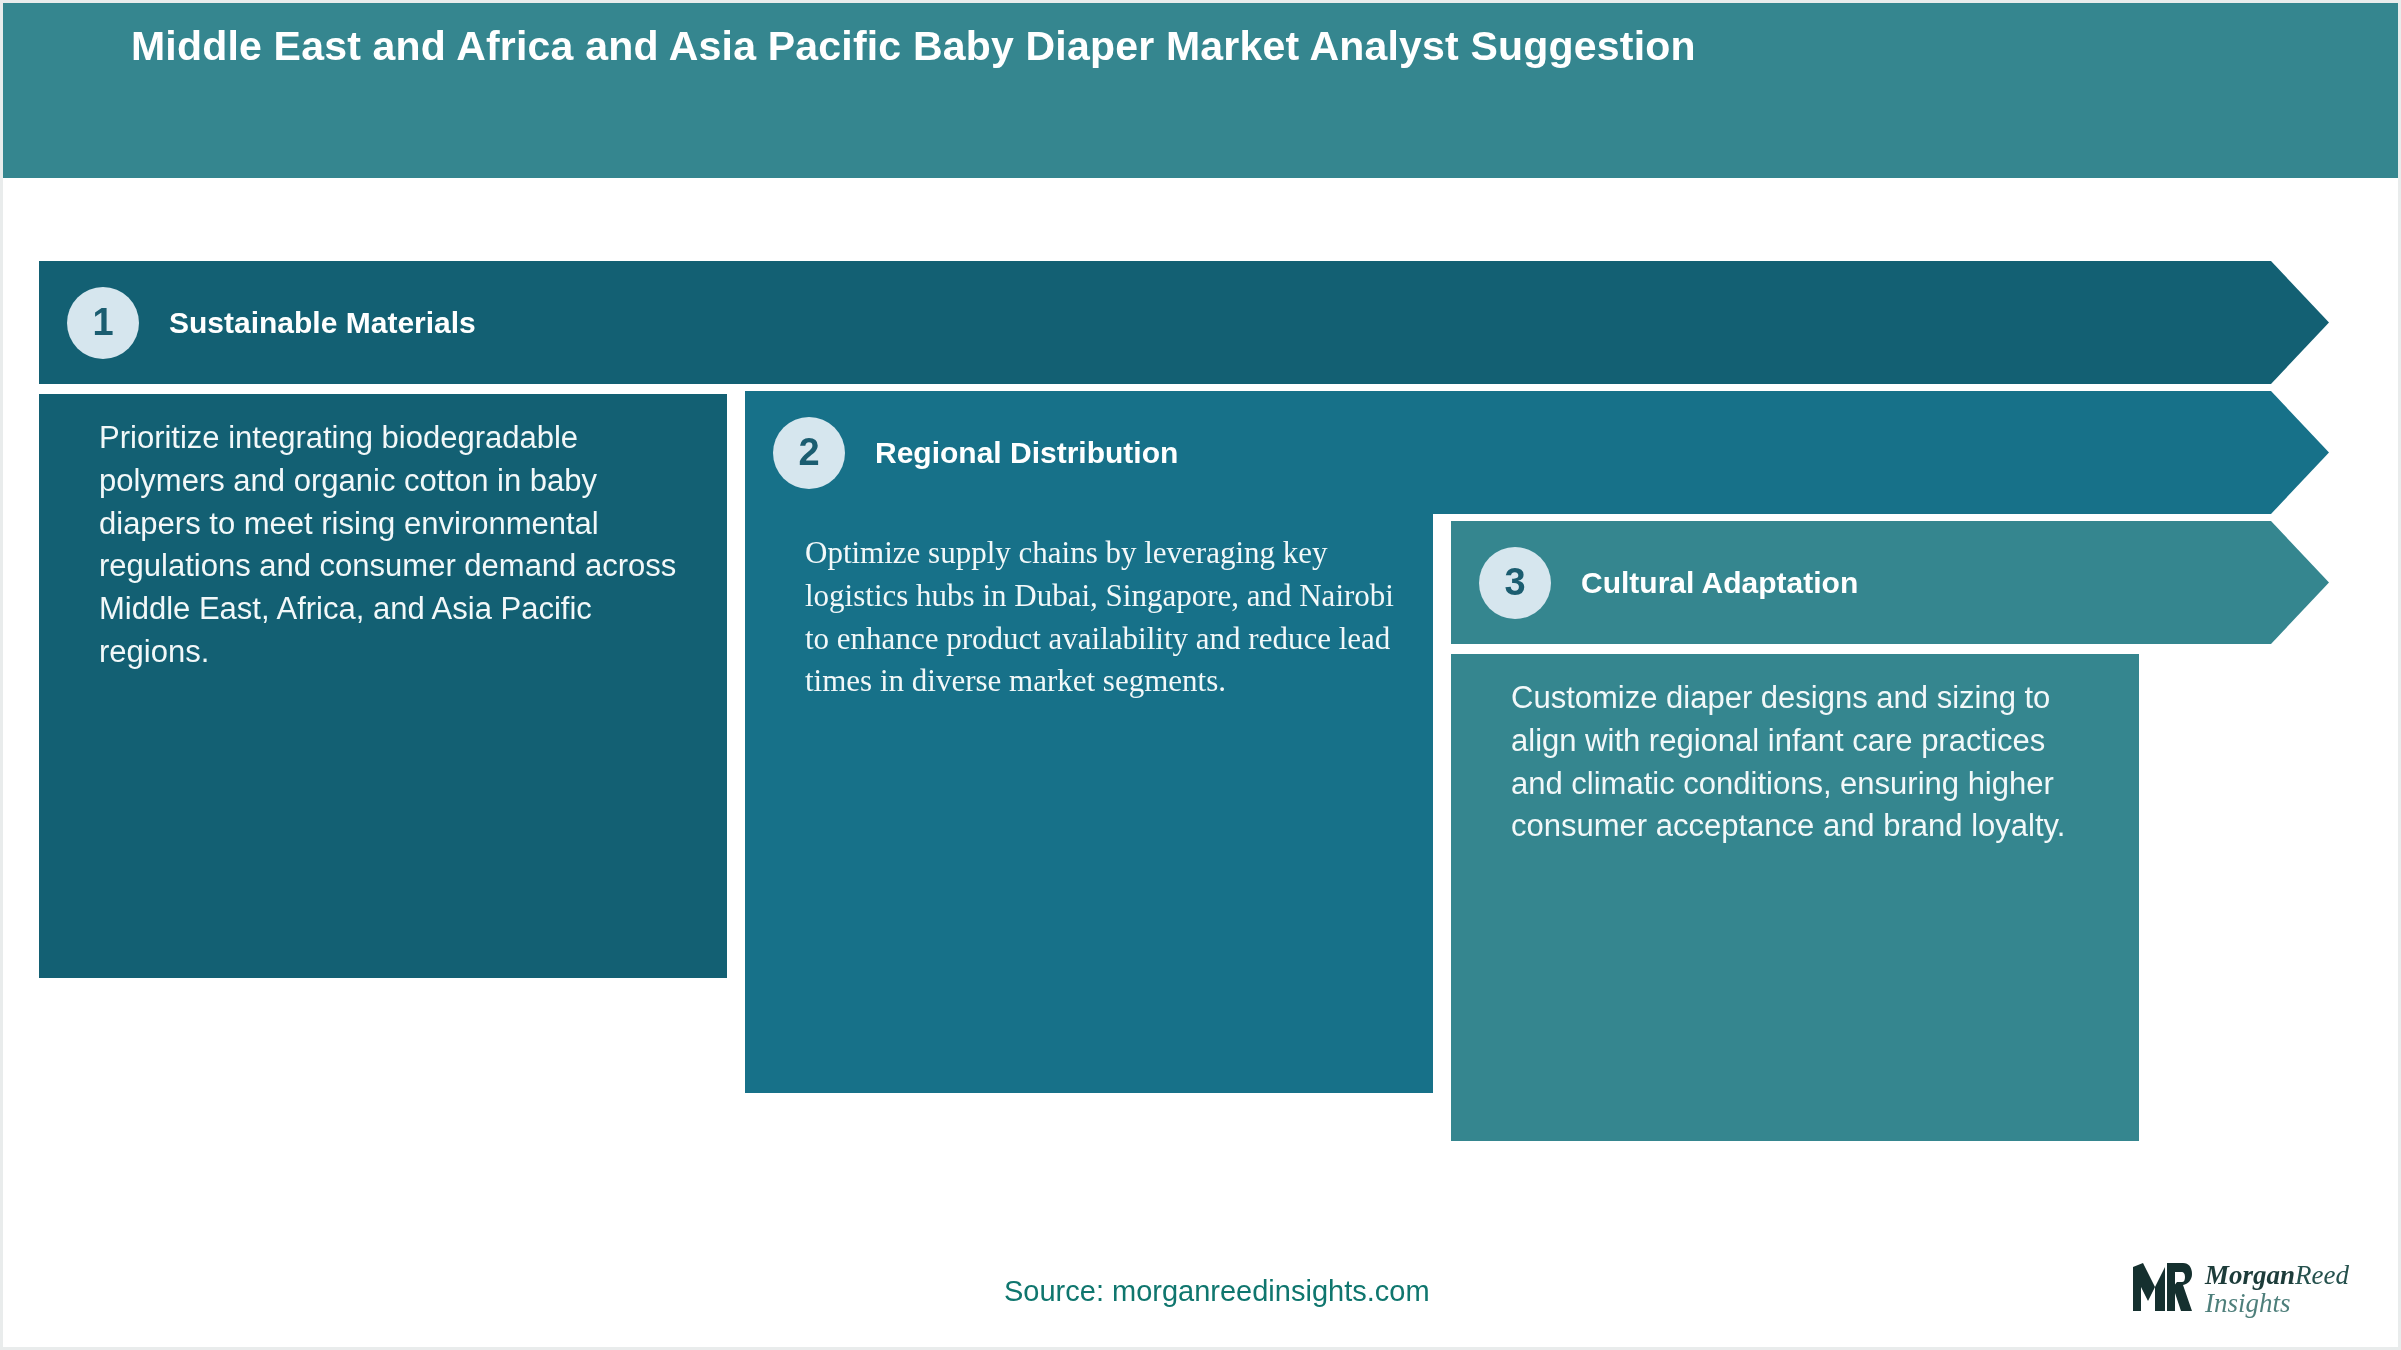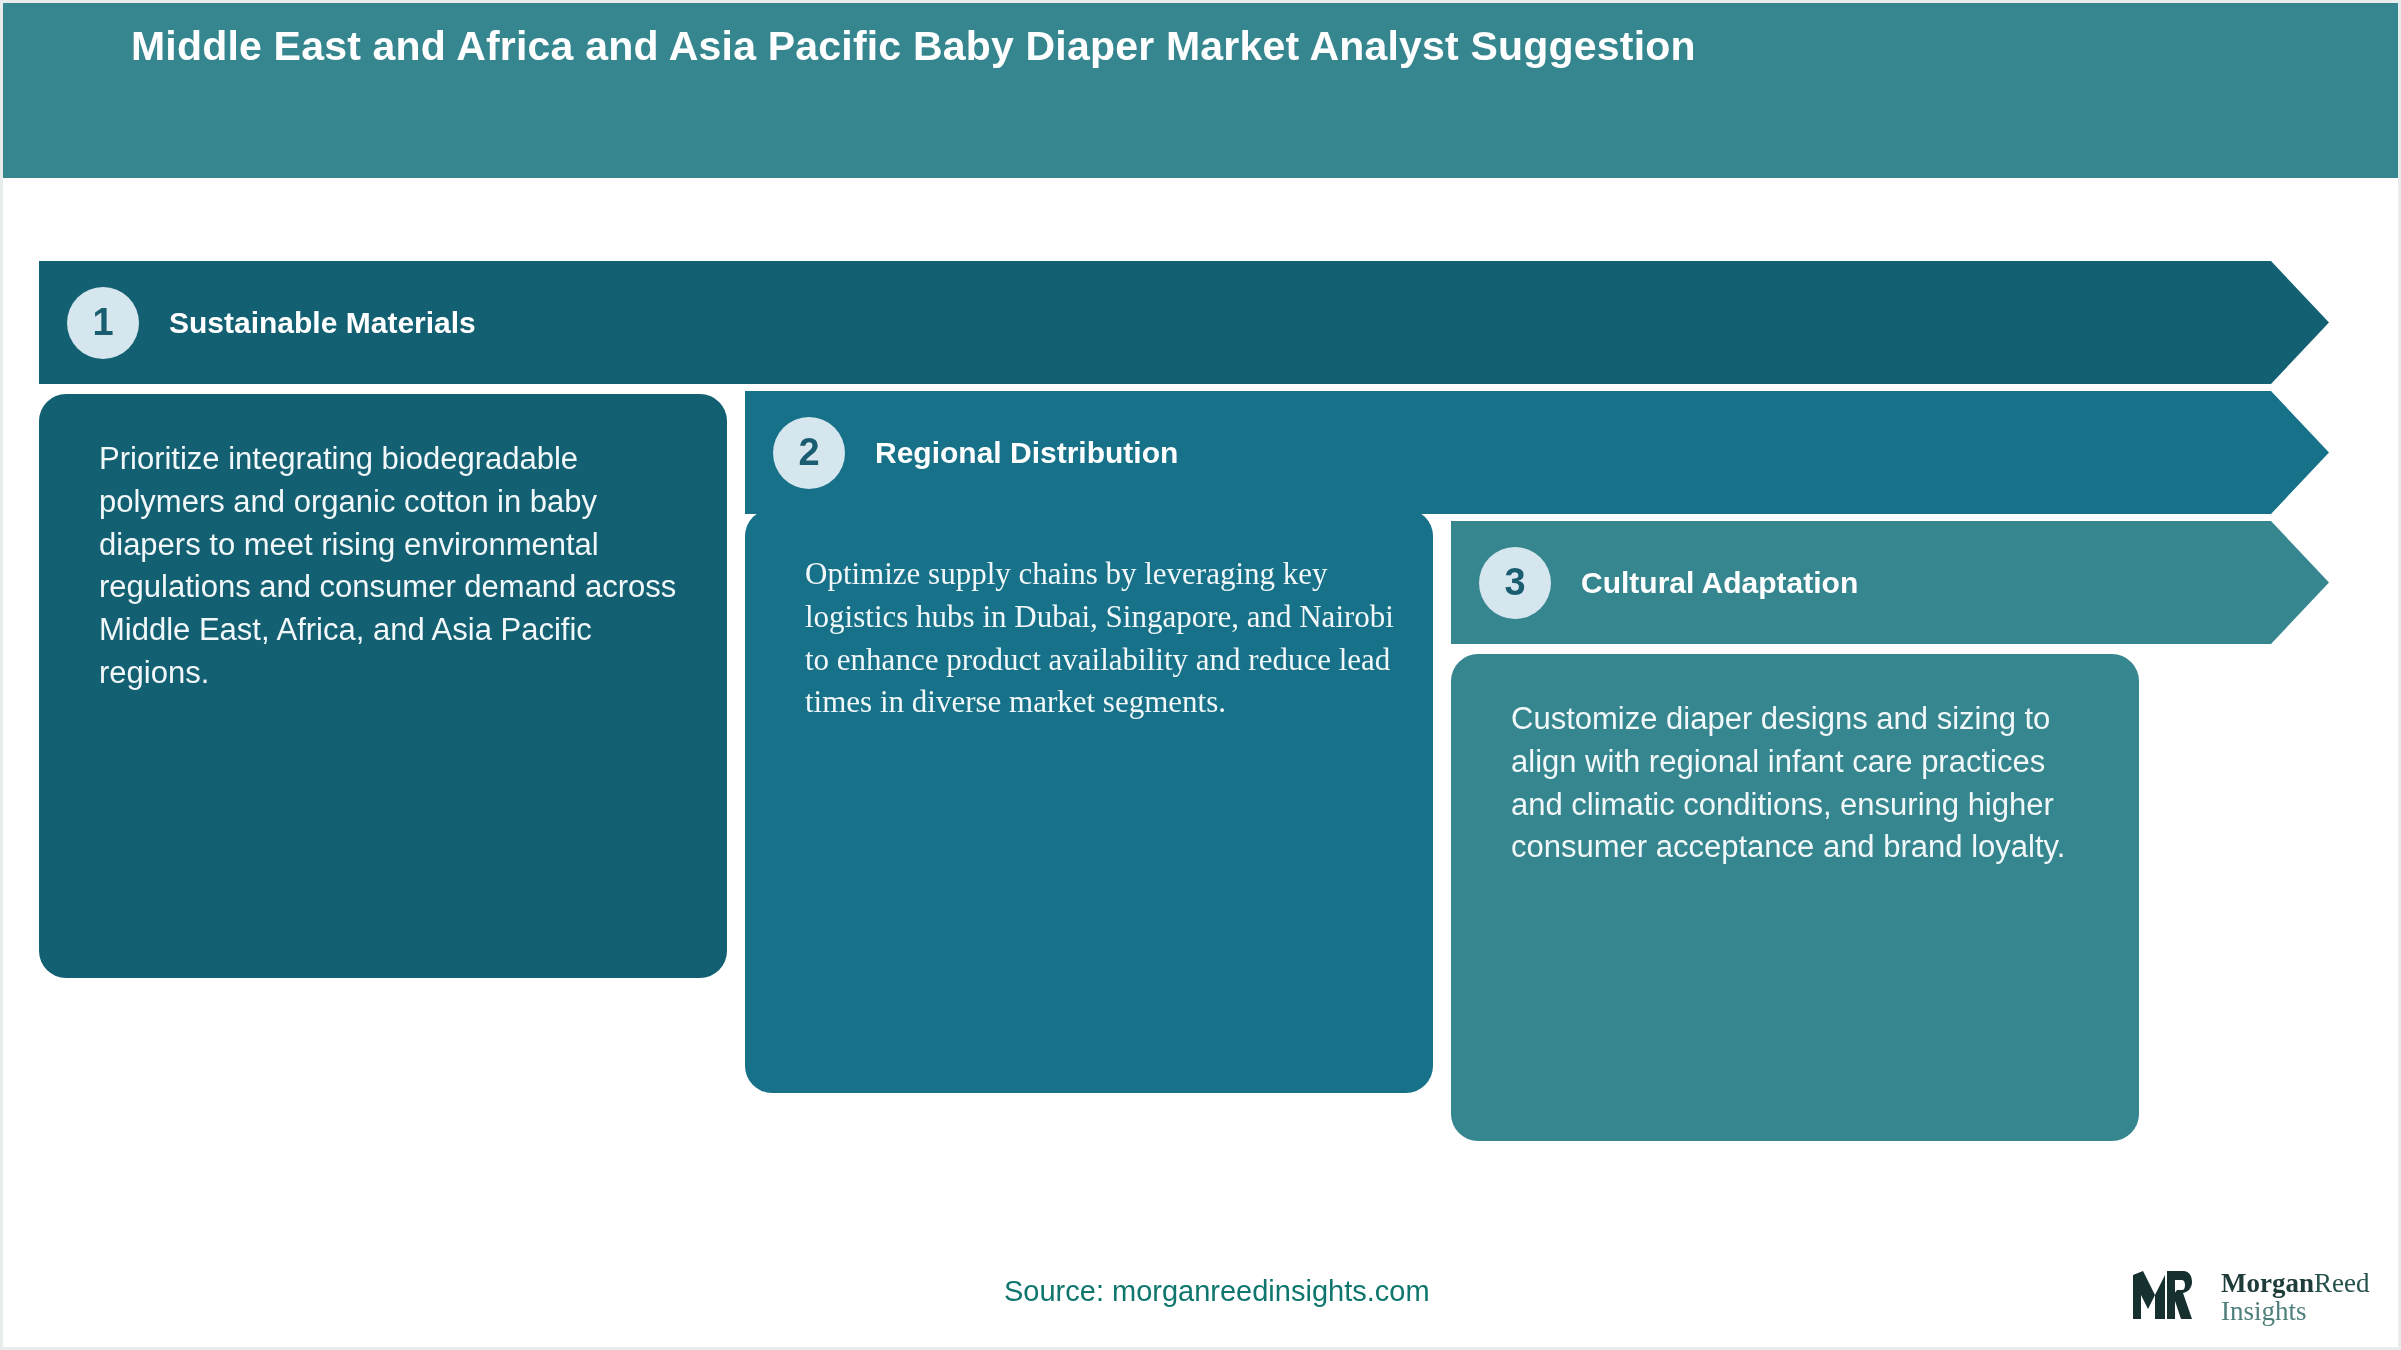--- a/index.html
+++ b/index.html
@@ -87,22 +87,21 @@
     color: #ffffff;
     font-size: 30px;
     font-weight: bold;
     white-space: nowrap;
   }
 
   
   .card {
     position: absolute;
     box-sizing: border-box;
-    padding: 44px 34px 30px 60px;
-    border-radius: 27px;
+    padding: 23px 34px 30px 60px;
   }
   .card-text {
     color: #f2f8f9;
     font-size: 31px;
     line-height: 1.38;
     font-weight: 400;
   }
 
   
   .source-note {
@@ -114,22 +113,23 @@
     white-space: nowrap;
   }
 
   .logo {
     position: absolute;
     left: 2128px;
     top: 1258px;
     width: 220px;
     height: 64px;
     display: flex;
-    align-items: flex-end;
-    gap: 28px;
+    align-items: flex-start;
+    gap: 12px;
+    font-style: italic;
   }
   .logo-mark { flex: 0 0 auto; }
   .logo-words {
     display: flex;
     flex-direction: column;
     justify-content: center;
     line-height: 1.04;
   }
   .logo-line1 { font-family: "Liberation Serif", serif; font-size: 27px; white-space: nowrap; }
   .logo-morgan { color: #1d3c3a; font-weight: bold; }

